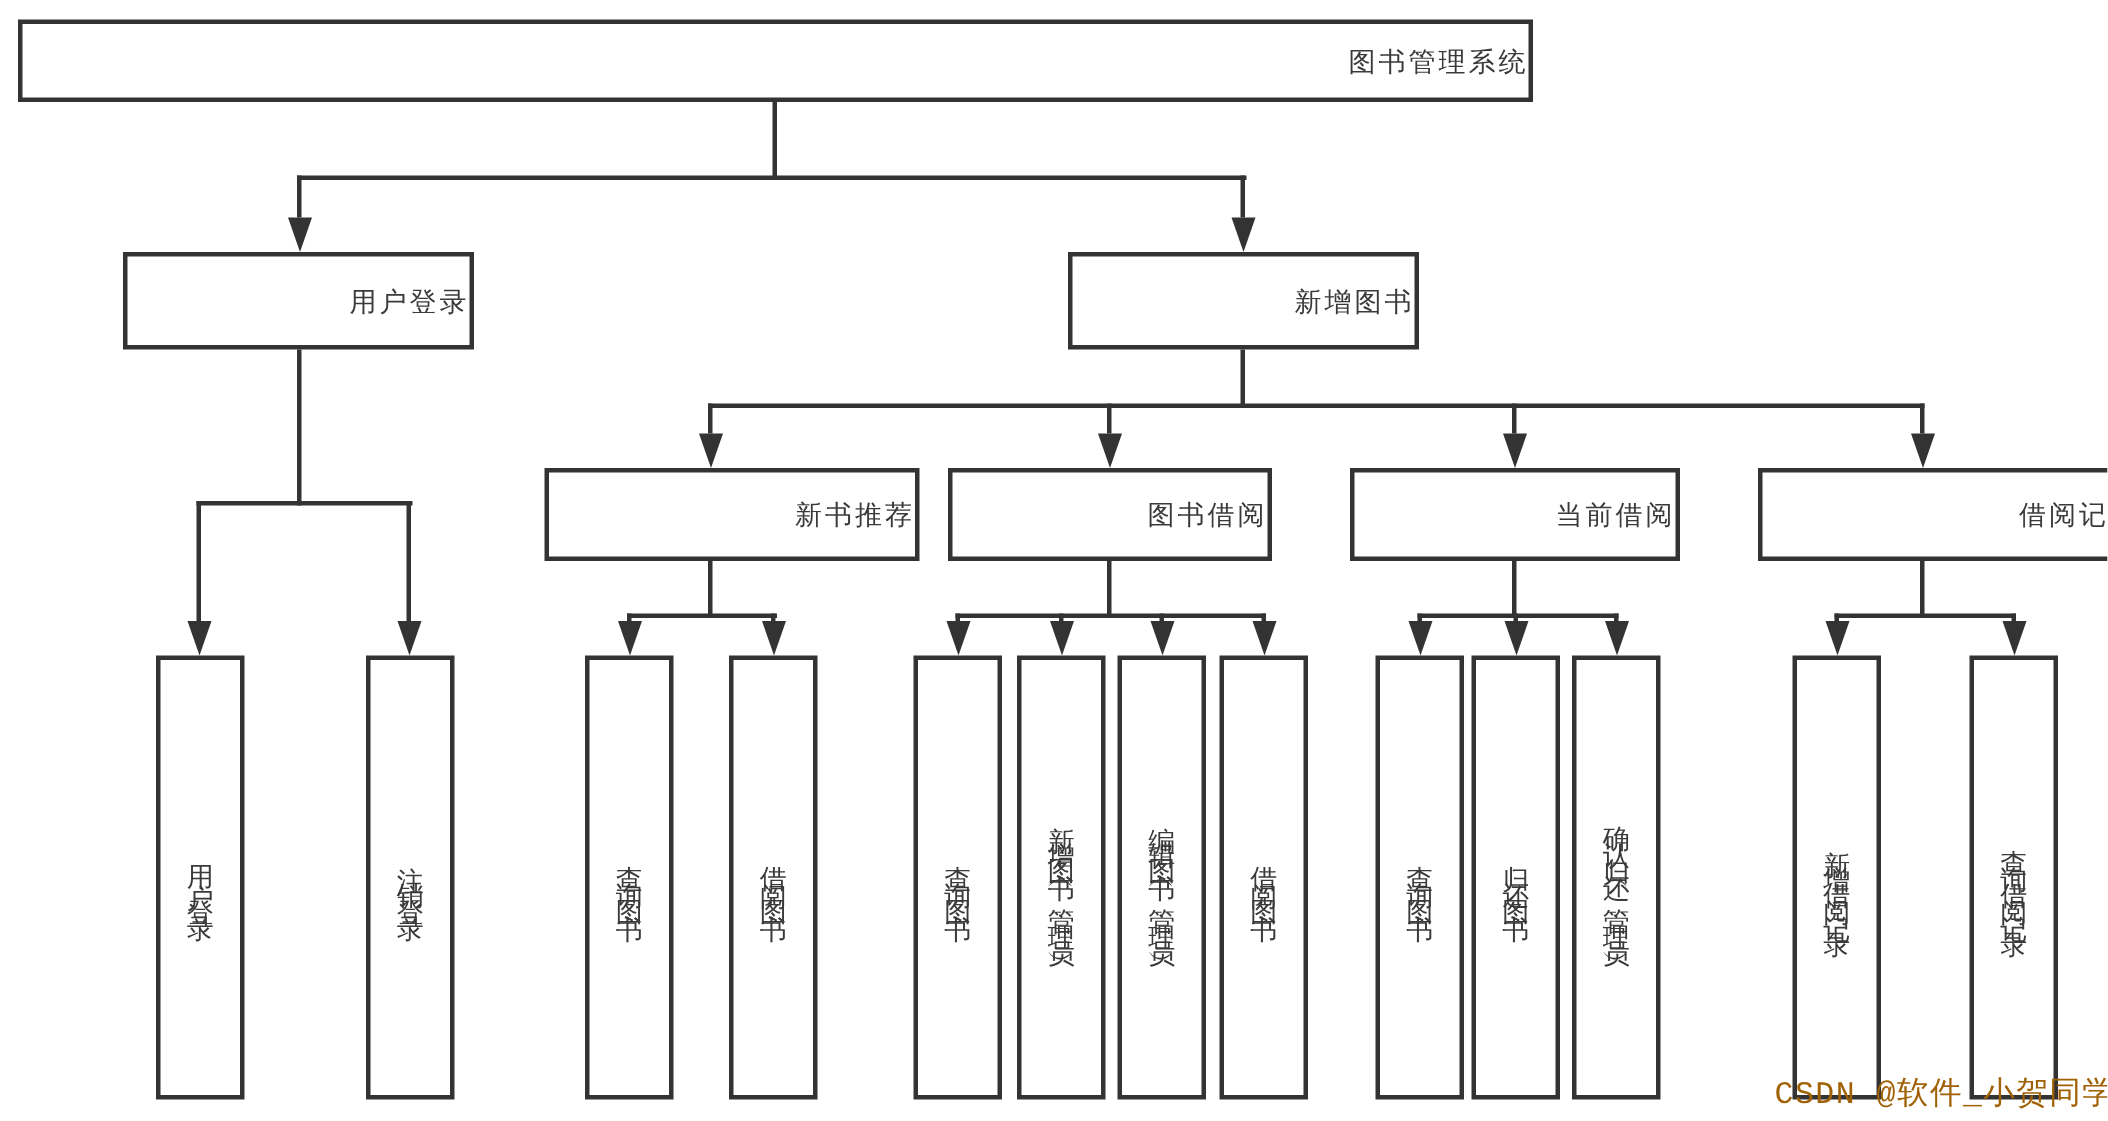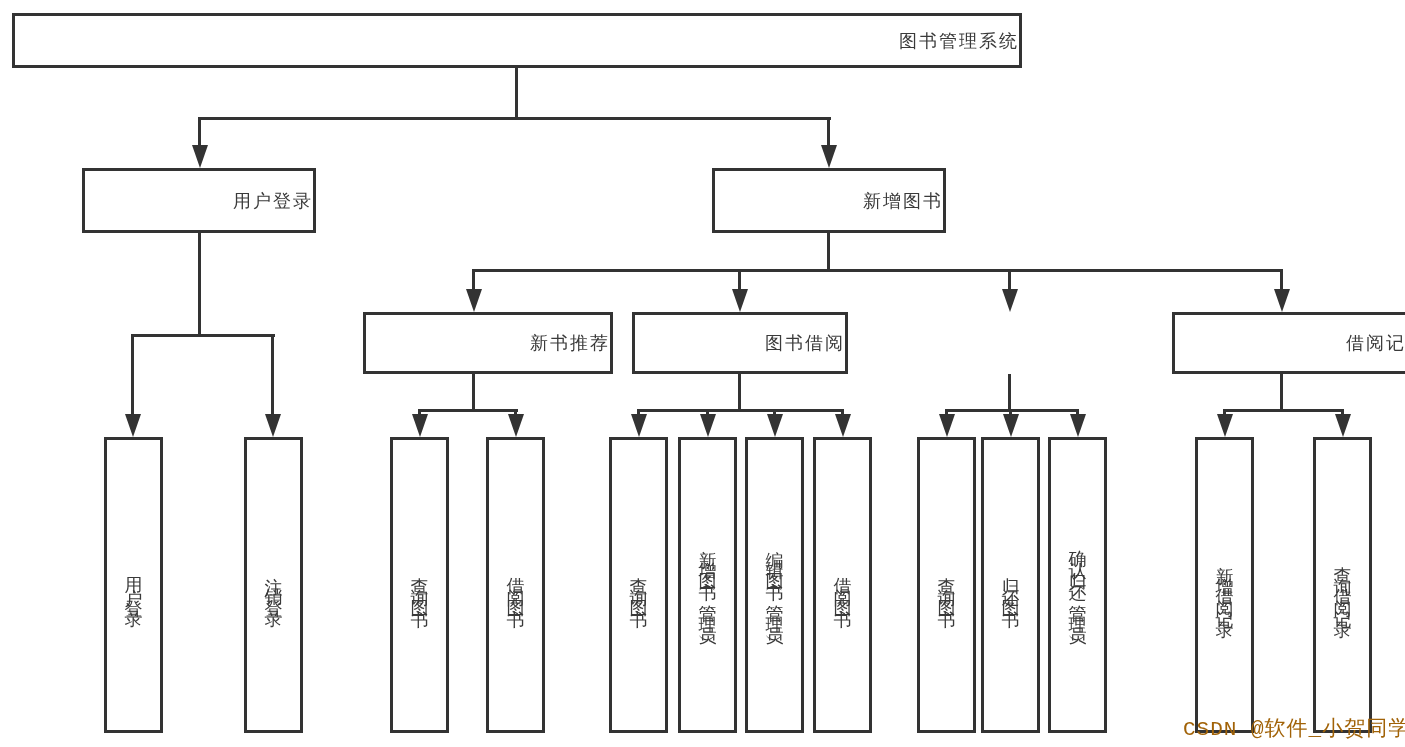--- a/index.html
+++ b/index.html
@@ -49,20 +49,23 @@
   </div>
   <div class="box" style="left:712px;top:168px;width:234px;height:65px;">
     <span>新增图书</span>
   </div>
 
   <div class="box" style="left:363px;top:312px;width:250px;height:62px;">
     <span>新书推荐</span>
   </div>
   <div class="box" style="left:632px;top:312px;width:216px;height:62px;">
     <span>图书借阅</span>
+  </div>
+  <div class="box" style="left:900px;top:312px;width:220px;height:62px;">
+    <span>当前借阅</span>
   </div>
   <div class="box" style="left:1172px;top:312px;width:257px;height:62px;">
     <span>借阅记录</span>
   </div>
 
   <div class="leaf" style="left:104px;">
     <span>用户登录</span>
   </div>
   <div class="leaf" style="left:244px;">
     <span>注销登录</span>

